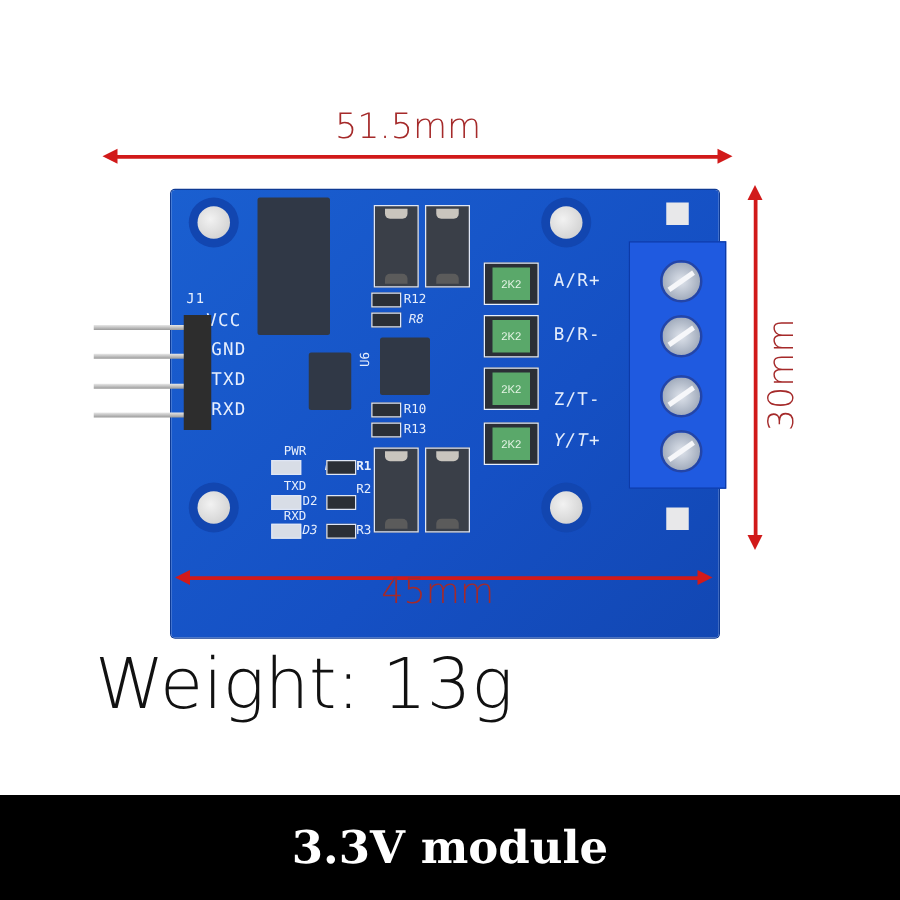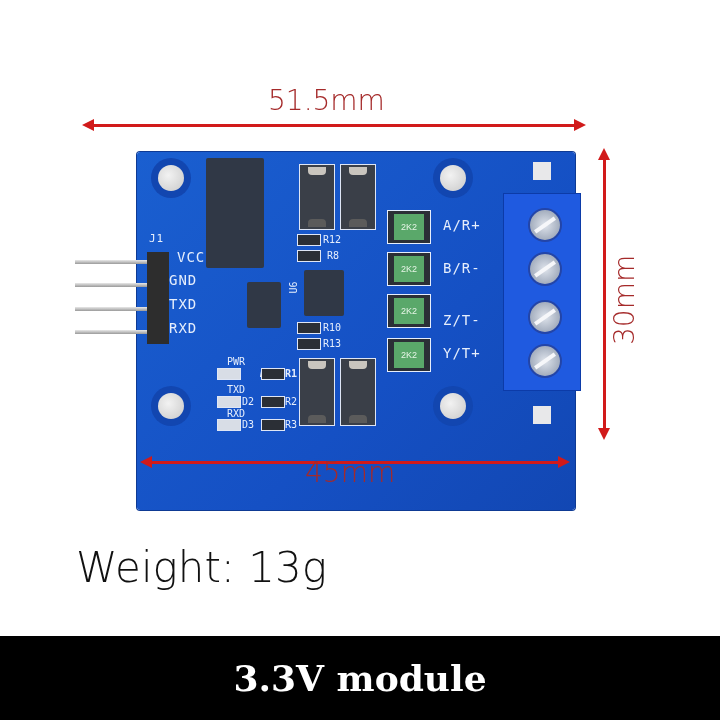--- a/index.html
+++ b/index.html
@@ -24,21 +24,21 @@
   .diode:after{content:"";position:absolute;left:8px;right:8px;bottom:2px;height:8px;background:#5b5b5b;border-radius:4px 4px 0 0;}
   .fuse{position:absolute;width:42px;height:32px;border:1px solid #e6eefc;background:#2b2f36;}
   .fuse span{position:absolute;left:6px;top:3px;width:30px;height:26px;background:#5aa86a;color:#e6f5e6;font-size:9px;display:flex;align-items:center;justify-content:center;}
   .res{position:absolute;width:22px;height:10px;background:#2b2f36;border:1px solid #dfe6f5;}
   .terminal{position:absolute;left:503px;top:193px;width:76px;height:196px;background:#1f5ae0;border:1px solid #0c3ba8;}
   .screw{position:absolute;left:24px;width:30px;height:30px;border-radius:50%;background:radial-gradient(circle,#dfe4ec,#8a96aa);border:2px solid #2345a8;}
   .screw:after{content:"";position:absolute;left:3px;top:13px;width:24px;height:4px;background:#f6f7fa;transform:rotate(-35deg);}
   .pin{position:absolute;left:75px;width:78px;height:4px;background:linear-gradient(#e8e8e8,#9a9a9a);}
   .header{position:absolute;left:147px;top:252px;width:22px;height:92px;background:#2d2d2d;}
   .pad{position:absolute;width:18px;height:18px;background:#e8e8ea;}
-  .weight{position:absolute;left:76px;top:515px;font-family:"DejaVu Sans",sans-serif;font-weight:300;font-size:42px;color:#111;margin-top:28px;}
+  .weight{position:absolute;left:76px;top:515px;font-family:"DejaVu Sans",sans-serif;font-weight:300;font-size:56px;color:#111;}
   .banner{position:absolute;left:0;top:636px;width:720px;height:84px;background:#000;color:#fff;font-family:"DejaVu Serif",serif;font-weight:bold;font-size:36px;display:flex;align-items:center;justify-content:center;}
 </style>
 </head>
 <body>
 
 <div class="dim-text" style="left:268px;top:84px;">51.5mm</div>
 <div class="arrow-h" style="left:92px;top:124px;width:484px;"></div>
 
 <div class="arrow-v" style="left:603px;top:158px;height:272px;"></div>
 <div class="dim-text" style="left:575px;top:278px;transform:rotate(-90deg);transform-origin:left top;top:345px;left:608px;">30mm</div>
@@ -75,54 +75,54 @@
   <div class="fuse" style="left:250px;top:142px;">
       <span>2K2</span>
     </div>
   <div class="fuse" style="left:250px;top:186px;">
       <span>2K2</span>
     </div>
 
   <div class="silk" style="left:306px;top:65px;">A/R+</div>
   <div class="silk" style="left:306px;top:108px;">B/R-</div>
   <div class="silk" style="left:306px;top:160px;">Z/T-</div>
-  <div class="silk" style="left:306px;top:193px;">Y/T+</div>
+  <div class="silk" style="left:306px;top:193px;font-style:italic;">Y/T+</div>
 
   <div class="res" style="left:160px;top:82px;"></div>
   <div class="silk-sm" style="left:186px;top:82px;">R12</div>
   <div class="res" style="left:160px;top:98px;"></div>
-  <div class="silk-sm" style="left:190px;top:98px;">R8</div>
+  <div class="silk-sm" style="left:190px;top:98px;font-style:italic;">R8</div>
   <div class="res" style="left:160px;top:170px;"></div>
   <div class="silk-sm" style="left:186px;top:170px;">R10</div>
   <div class="res" style="left:160px;top:186px;"></div>
   <div class="silk-sm" style="left:186px;top:186px;">R13</div>
 
   <div class="silk-sm" style="left:150px;top:130px;transform:rotate(-90deg);">U6</div>
 
   <div class="silk" style="left:12px;top:80px;font-size:11px;">J1</div>
-  <div class="silk" style="left:40px;top:97px;">VCC</div>
+  <div class="silk" style="left:28px;top:97px;">VCC</div>
   <div class="silk" style="left:32px;top:120px;">GND</div>
   <div class="silk" style="left:32px;top:144px;">TXD</div>
   <div class="silk" style="left:32px;top:168px;">RXD</div>
 
   <div class="silk-sm" style="left:90px;top:204px;">PWR</div>
   <div class="res" style="left:80px;top:216px;background:#d8dde6;"></div>
   <div class="silk-sm" style="left:123px;top:216px;font-style:italic;">D1</div>
   <div class="res" style="left:124px;top:216px;"></div>
   <div class="silk-sm" style="left:148px;top:216px;font-weight:bold;">R1</div>
 
   <div class="silk-sm" style="left:90px;top:232px;">TXD</div>
   <div class="res" style="left:80px;top:244px;background:#d8dde6;"></div>
   <div class="silk-sm" style="left:105px;top:244px;">D2</div>
   <div class="res" style="left:124px;top:244px;"></div>
-  <div class="silk-sm" style="left:148px;top:244px;">R2</div>
+  <div class="silk-sm" style="left:148px;top:234px;">R2</div>
 
   <div class="silk-sm" style="left:90px;top:256px;">RXD</div>
   <div class="res" style="left:80px;top:267px;background:#d8dde6;"></div>
-  <div class="silk-sm" style="left:105px;top:267px;">D3</div>
+  <div class="silk-sm" style="left:105px;top:267px;font-style:italic;">D3</div>
   <div class="res" style="left:124px;top:267px;"></div>
   <div class="silk-sm" style="left:148px;top:267px;">R3</div>
 
   <div class="pad" style="left:396px;top:10px;"></div>
   <div class="pad" style="left:396px;top:254px;"></div>
 </div>
 
 <div class="pin" style="top:260px;"></div>
 <div class="pin" style="top:283px;"></div>
 <div class="pin" style="top:307px;"></div>

